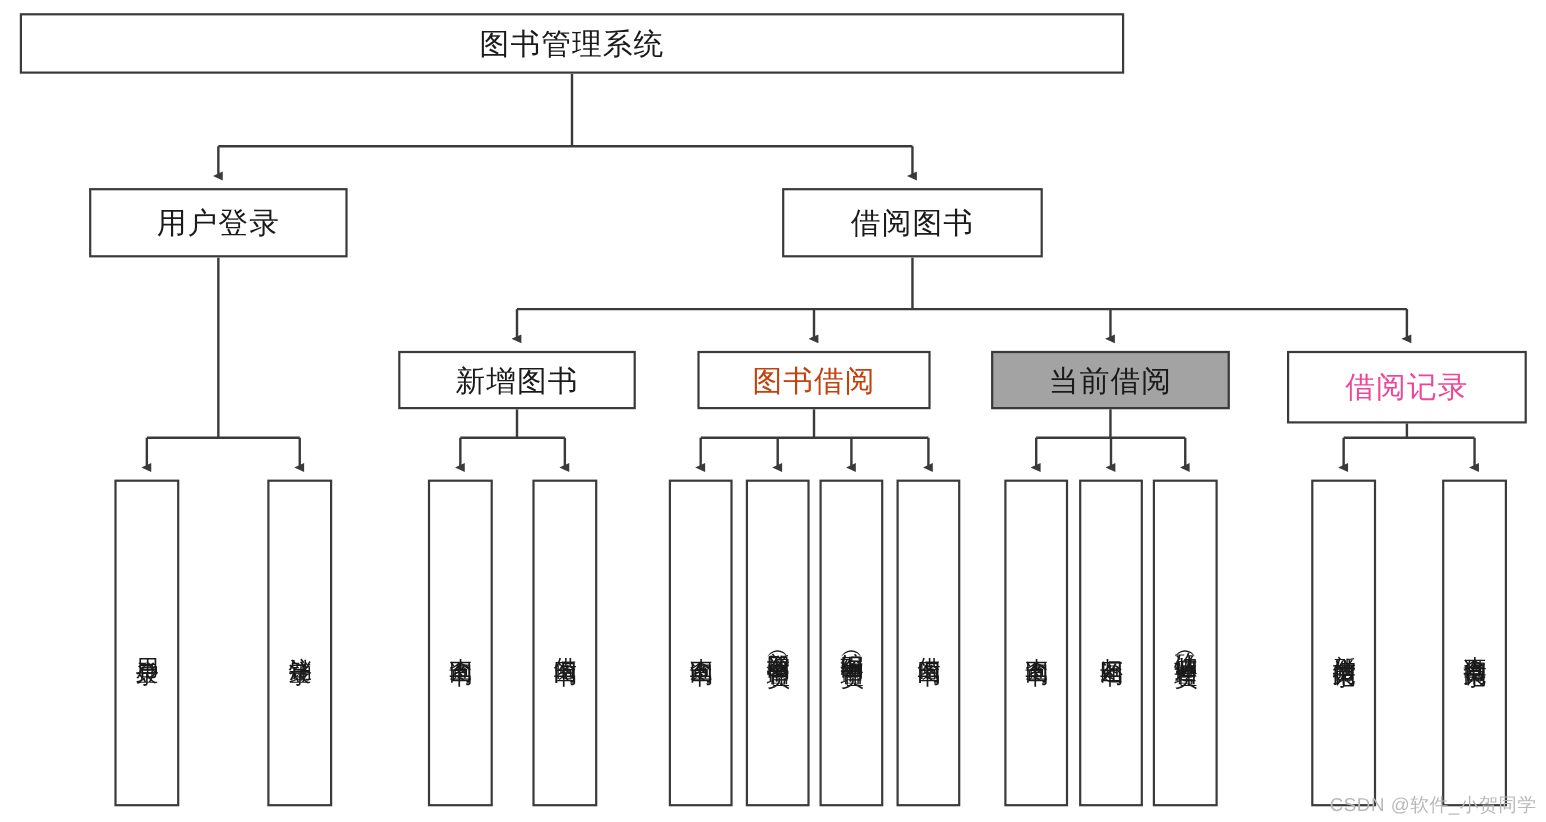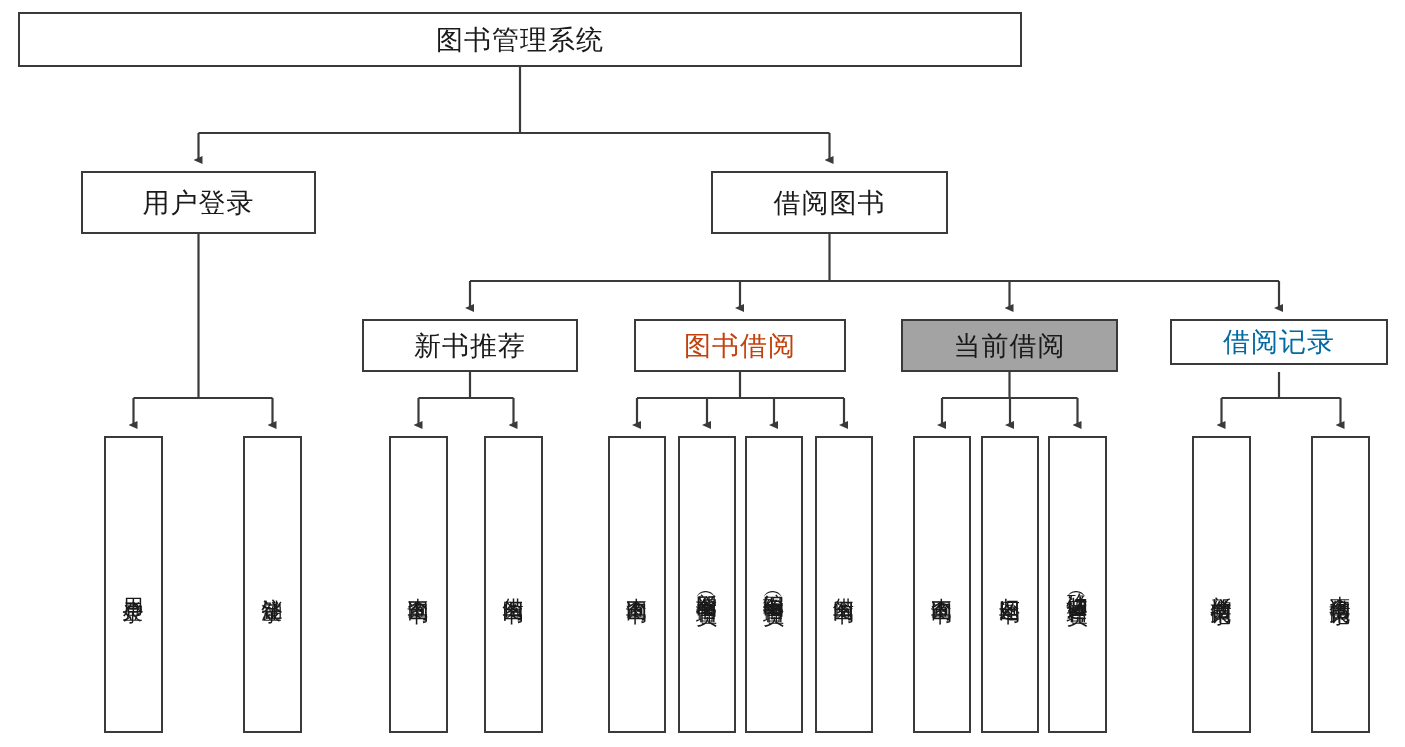--- a/index.html
+++ b/index.html
@@ -116,29 +116,29 @@
       <div class="node horiz" id="node-root" style="left: 18px; top: 12px; width: 1004px; height: 55px; border-color: rgb(58, 58, 58); background: rgb(255, 255, 255); color: rgb(26, 26, 26);">
         <span class="label">图书管理系统</span>
       </div>
       <div class="node horiz" id="node-user-login" style="left: 81px; top: 171px; width: 235px; height: 63px; border-color: rgb(58, 58, 58); background: rgb(255, 255, 255); color: rgb(26, 26, 26);">
         <span class="label">用户登录</span>
       </div>
       <div class="node horiz" id="node-book-manage" style="left: 711px; top: 171px; width: 237px; height: 63px; border-color: rgb(58, 58, 58); background: rgb(255, 255, 255); color: rgb(26, 26, 26);">
         <span class="label">借阅图书</span>
       </div>
       <div class="node horiz" id="node-new-book-rec" style="left: 362px; top: 319px; width: 216px; height: 53px; border-color: rgb(58, 58, 58); background: rgb(255, 255, 255); color: rgb(26, 26, 26);">
-        <span class="label">新书推荐</span>
+        <span class="label">新增图书</span>
       </div>
       <div class="node horiz" id="node-book-borrow" style="left: 634px; top: 319px; width: 212px; height: 53px; border-color: rgb(58, 58, 58); background: rgb(255, 255, 255); color: #c2410c;">
         <span class="label">图书借阅</span>
       </div>
       <div class="node horiz" id="node-current-borrow" style="left: 901px; top: 319px; width: 217px; height: 53px; border-color: rgb(58, 58, 58); background: #a3a3a3; color: rgb(26, 26, 26);">
         <span class="label">当前借阅</span>
       </div>
-      <div class="node horiz" id="node-borrow-record" style="left: 1170px; top: 319px; width: 218px; height: 46px; border-color: rgb(58, 58, 58); background: rgb(255, 255, 255); color: #0369a1; justify-content: center;">
+      <div class="node horiz" id="node-borrow-record" style="left: 1170px; top: 319px; width: 218px; height: 66px; border-color: rgb(58, 58, 58); background: rgb(255, 255, 255); color: #ec4899; justify-content: center;">
         <span class="label">借阅记录</span>
       </div>
       <div class="node vert" id="node-leaf-user-login" style="left: 104px; top: 436px; width: 59px; height: 297px; border-color: rgb(58, 58, 58); background: rgb(255, 255, 255); color: rgb(26, 26, 26);">
         <span class="label">用户登录</span>
       </div>
       <div class="node vert" id="node-leaf-logout" style="left: 243px; top: 436px; width: 59px; height: 297px; border-color: rgb(58, 58, 58); background: rgb(255, 255, 255); color: rgb(26, 26, 26);">
         <span class="label">注销登录</span>
       </div>
       <div class="node vert" id="node-leaf-rec-query" style="left: 389px; top: 436px; width: 59px; height: 297px; border-color: rgb(58, 58, 58); background: rgb(255, 255, 255); color: rgb(26, 26, 26);">
         <span class="label">查询图书</span>
@@ -168,13 +168,14 @@
         <span class="label">确认归还（管理员）</span>
       </div>
       <div class="node vert" id="node-leaf-br-add" style="left: 1192px; top: 436px; width: 59px; height: 297px; border-color: rgb(58, 58, 58); background: rgb(255, 255, 255); color: rgb(26, 26, 26);">
         <span class="label">新增借阅记录</span>
       </div>
       <div class="node vert" id="node-leaf-br-query" style="left: 1311px; top: 436px; width: 59px; height: 297px; border-color: rgb(58, 58, 58); background: rgb(255, 255, 255); color: rgb(26, 26, 26);">
         <span class="label">查询借阅记录</span>
       </div>
     </div>
 
+  <div class="watermark">CSDN @软件_小贺同学</div>
 </div>
 
 </body></html>

